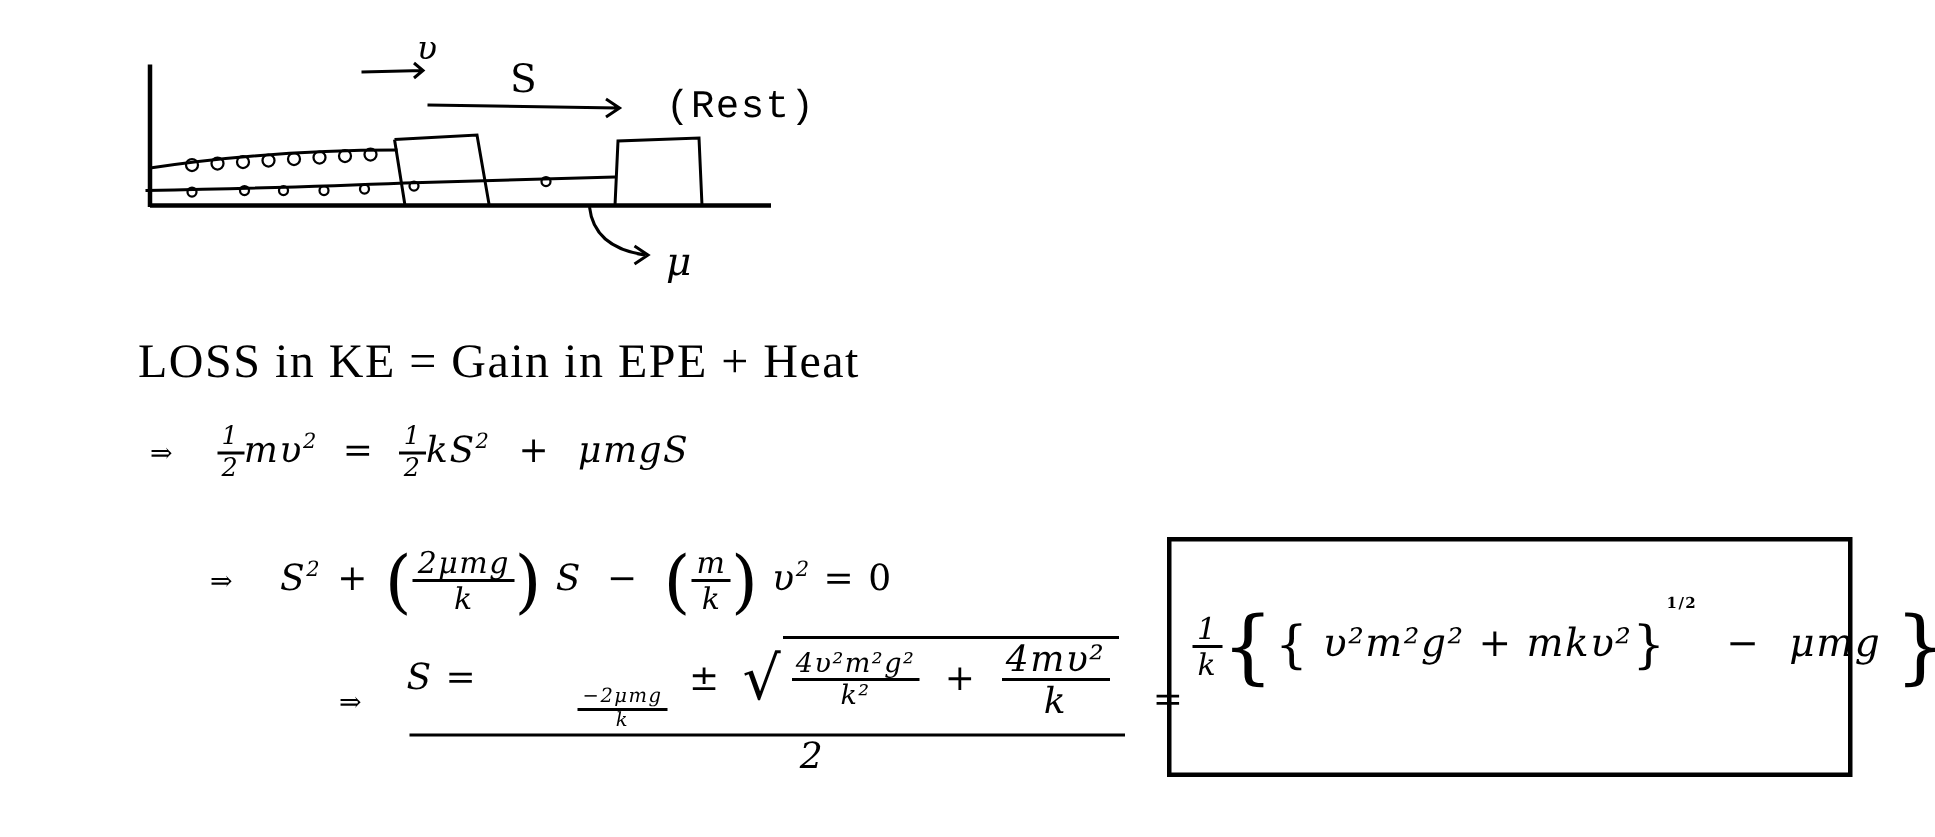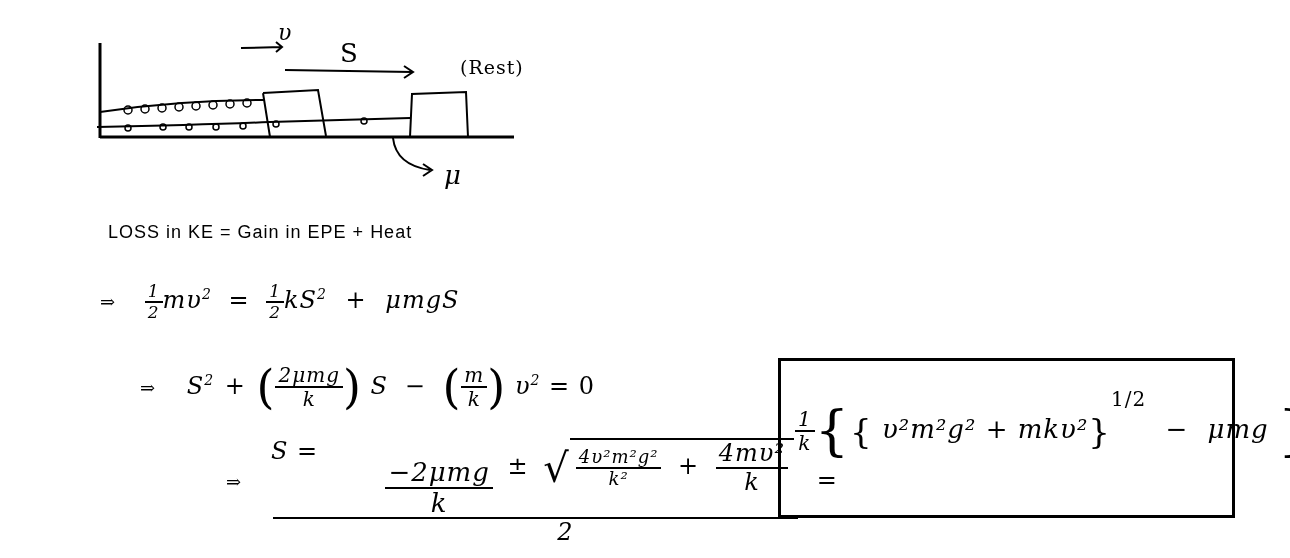--- a/index.html
+++ b/index.html
@@ -2,22 +2,22 @@
 <html><head>
   <meta charset="utf-8">
   <style>
     html, body { margin: 0; padding: 0; background: #ffffff; }
     body { width: 1290px; height: 558px; position: relative; overflow: hidden;
            font-family: "DejaVu Sans", sans-serif; color: #000; }
     .canvas { position: absolute; left: 0; top: 0; width: 1290px; height: 558px; }
     .hw { position: absolute; font-family: "DejaVu Serif", serif; font-style: italic;
           color: #000; white-space: nowrap; letter-spacing: 1px; }
     .lbl { font-size: 22px; }
-    .line1 { left: 108px; top: 222px; font-size: 18px; font-style: normal;
-             font-family: Liberation Sans, sans-serif; letter-spacing: 1px; }
+    .line1 { left: 92px; top: 222px; font-size: 32px; font-style: normal;
+             font-family: Liberation Serif, serif; letter-spacing: 1px; }
     .eq { font-size: 24px; }
     .frac { display: inline-block; vertical-align: middle; text-align: center; }
     .frac .num { display: block; border-bottom: 2px solid #000; padding: 0 3px; line-height: 1.1; }
     .frac .den { display: block; line-height: 1.1; }
     .sup { font-size: 14px; vertical-align: super; }
     .paren { font-size: 46px; font-style: normal; font-weight: 200; vertical-align: middle; }
     .brace { font-size: 54px; font-style: normal; font-weight: 200; vertical-align: middle; }
     .answer-box { position: absolute; left: 778px; top: 358px; width: 457px; height: 160px;
                   border: 3px solid #000; box-sizing: border-box; }
     .answer-content { position: absolute; left: 14px; top: 38px; font-size: 26px; }
@@ -63,21 +63,21 @@
 
     <path d="M241 48 L282 47 M276 42 L282 47 L276 52" stroke="#000" stroke-width="2" fill="none"></path>
 
     <path d="M285 70 L412 72 M404 66 L413 72 L404 78" stroke="#000" stroke-width="2" fill="none"></path>
 
     <path d="M393 138 Q396 165 430 170 M423 164 L432 170 L423 176" stroke="#000" stroke-width="2" fill="none"></path>
   </svg>
 
   <span class="hw lbl" style="left:278px;top:20px;">υ</span>
   <span class="hw lbl" style="left:340px;top:38px;font-size:26px;font-style:normal;">S</span>
-  <span class="hw lbl" style="left:460px;top:56px;font-size:19px;font-style:normal;">(Rest)</span>
+  <span class="hw lbl" style="left:444px;top:56px;font-size:26px;font-style:normal;font-family:Liberation Mono, monospace;">(Rest)</span>
   <span class="hw lbl" style="left:444px;top:160px;font-size:26px;">μ</span>
 
   <span class="hw line1">LOSS in KE = Gain in EPE + Heat</span>
 
   <div class="hw eq" style="left:100px;top:282px;">
     <span style="margin-right:20px;font-style:normal;font-size:18px;">⇒</span>
     <span class="frac" style="font-size:17px;">
       <span class="num">1</span>
       <span class="den">2</span>
     </span><span>mυ</span><span class="sup">2</span>
@@ -107,21 +107,21 @@
     <span>υ</span><span class="sup">2</span>
     <span style="font-style:normal;">= 0</span>
   </div>
 
   <div class="hw eq" style="left:226px;top:418px;">
     <span style="margin-right:22px;font-style:normal;font-size:18px;">⇒</span>
     <span class="frac">
       <span class="num" style="border-bottom-width:2px;padding:0 4px;">
         <span style="position:absolute;left:45px;top:20px;">S =</span>
         <span style="display:inline-block;width:100px;"></span>
-        <span class="frac" style="font-size:26px;margin-top:40px;">
+        <span class="frac" style="font-size:13px;margin-top:40px;">
           <span class="num">−2μmg</span>
           <span class="den">k</span>
         </span>
         <span style="margin:0 6px;font-style:normal;">±</span>
         <span style="font-style:normal;font-size:40px;vertical-align:middle;">√</span><span class="sqrt">
           <span class="frac" style="font-size:18px;text-align:center;">
             <span class="num">4υ²m²g²</span>
             <span class="den">k²</span>
           </span>
           <span style="margin:0 8px;font-style:normal;">+</span>
@@ -135,20 +135,20 @@
     </span>
     <span style="margin-left:10px;font-style:normal;">=</span>
   </div>
 
   <div class="answer-box">
     <div class="hw answer-content">
       <span class="frac" style="font-size:20px;">
         <span class="num">1</span>
         <span class="den">k</span>
       </span><span class="brace">{</span><span class="brace" style="font-size:34px;">{</span>
-      <span>υ²m²g² + mkυ²</span><span class="brace" style="font-size:34px;">}</span><span style="position:relative;top:-32px;font-size:20px;font-style:normal;">1/2</span>
+      <span>υ²m²g² + mkυ²</span><span class="brace" style="font-size:34px;">}</span><span style="position:relative;top:-32px;font-size:10px;font-style:normal;font-weight:bold;">1/2</span>
       <span style="margin:0 10px;font-style:normal;">−</span>
       <span>μmg</span>
       <span class="brace">}</span>
     </div>
   </div>
 
 </div>
 
 </body></html>

